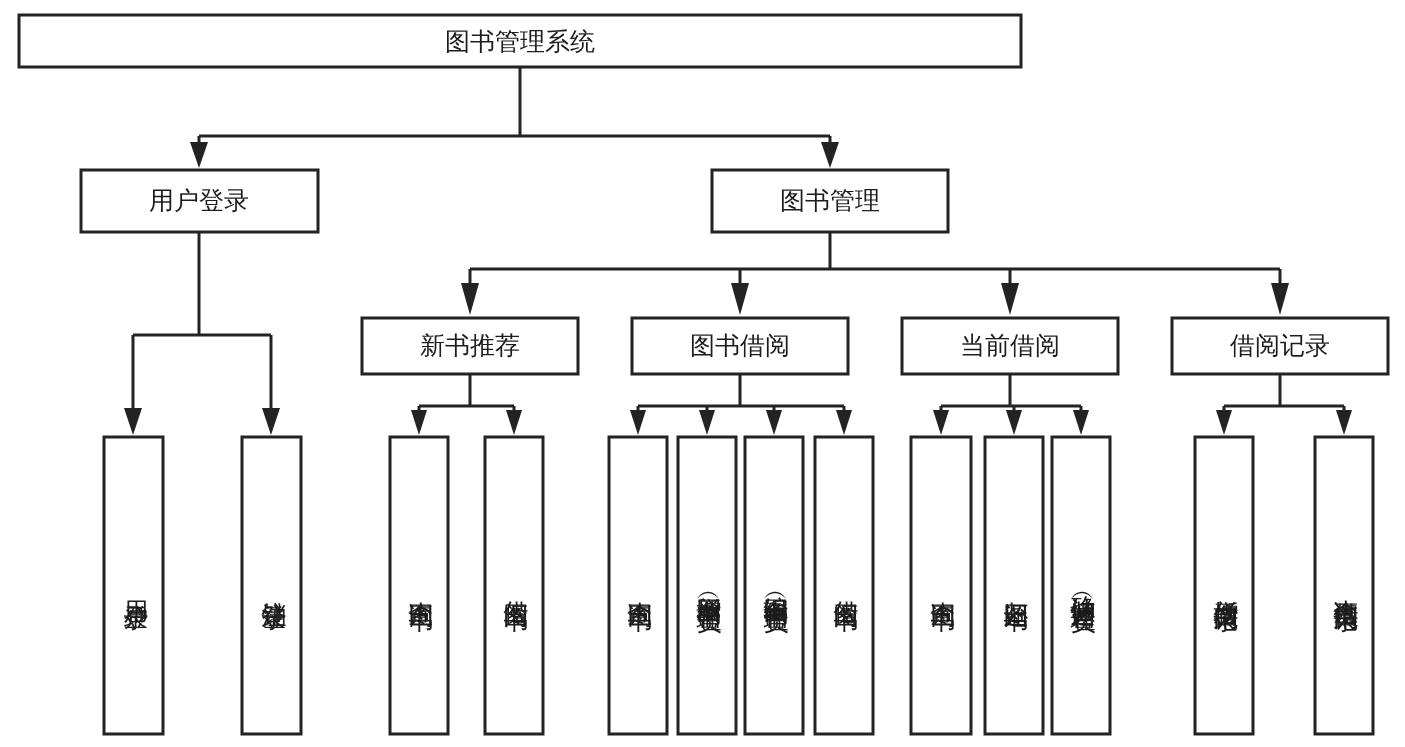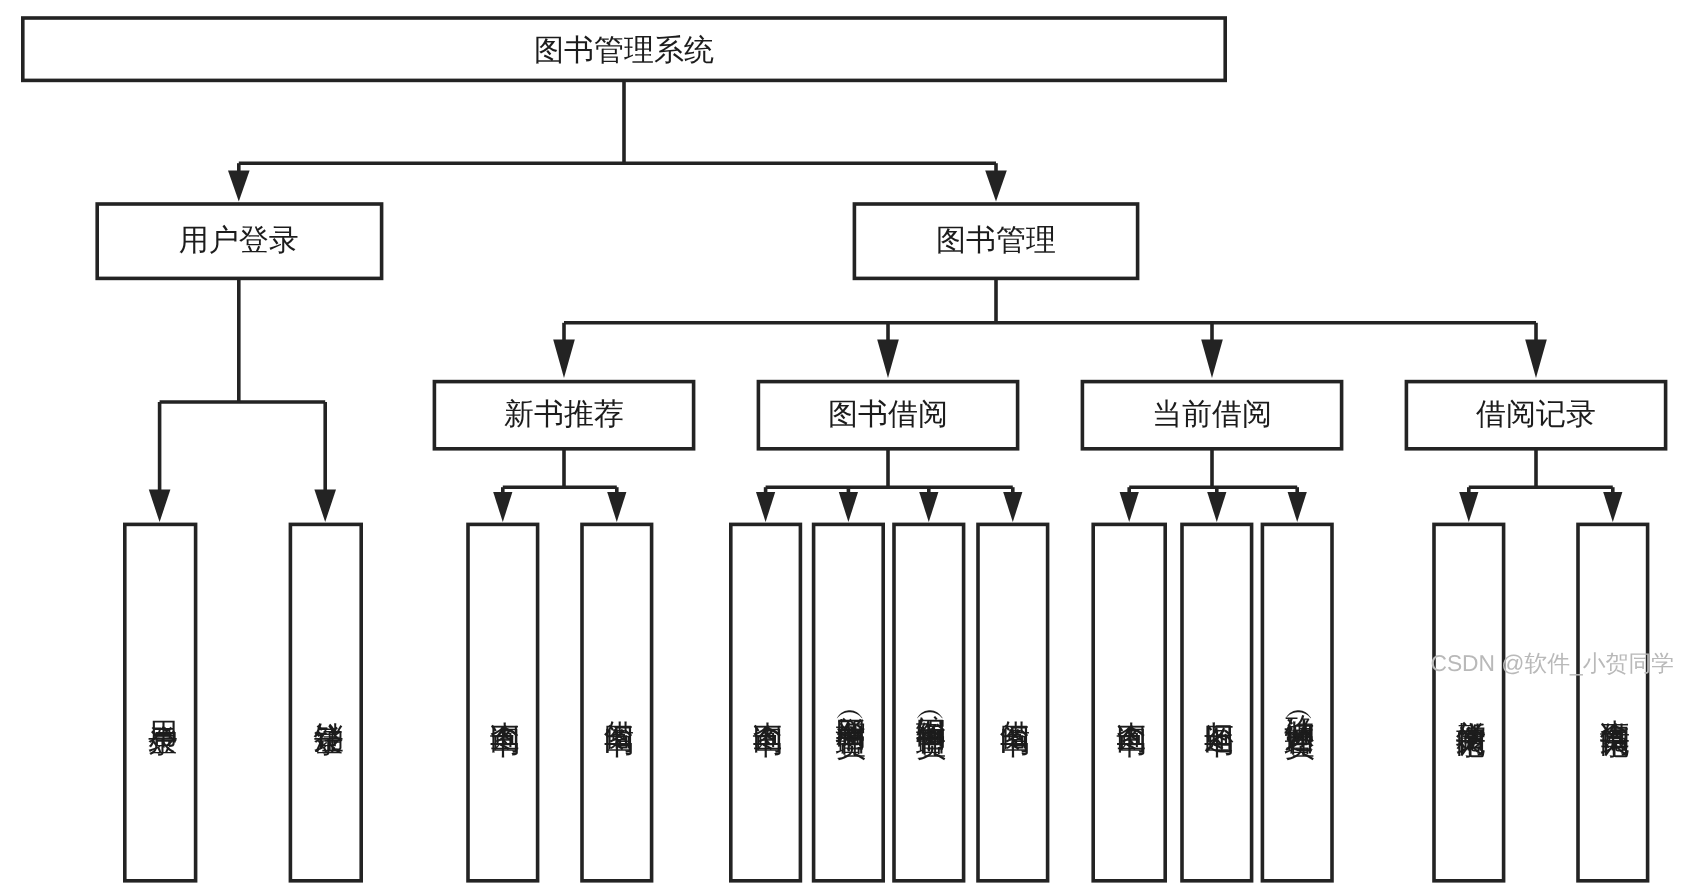--- a/index.html
+++ b/index.html
@@ -223,14 +223,13 @@
       <rect class="node-rect" x="1195" y="437" width="58" height="297"></rect>
       <text class="node-label-v" x="1224" y="585">新增借阅记录</text>
     </g>
     <g>
       <rect class="node-rect" x="1315" y="437" width="58" height="297"></rect>
       <text class="node-label-v" x="1344" y="585">查询借阅记录</text>
     </g>
 
   </svg>
 
-  <div class="watermark">CSDN @软件_小贺同学</div>
 </div>
 
 </body></html>

